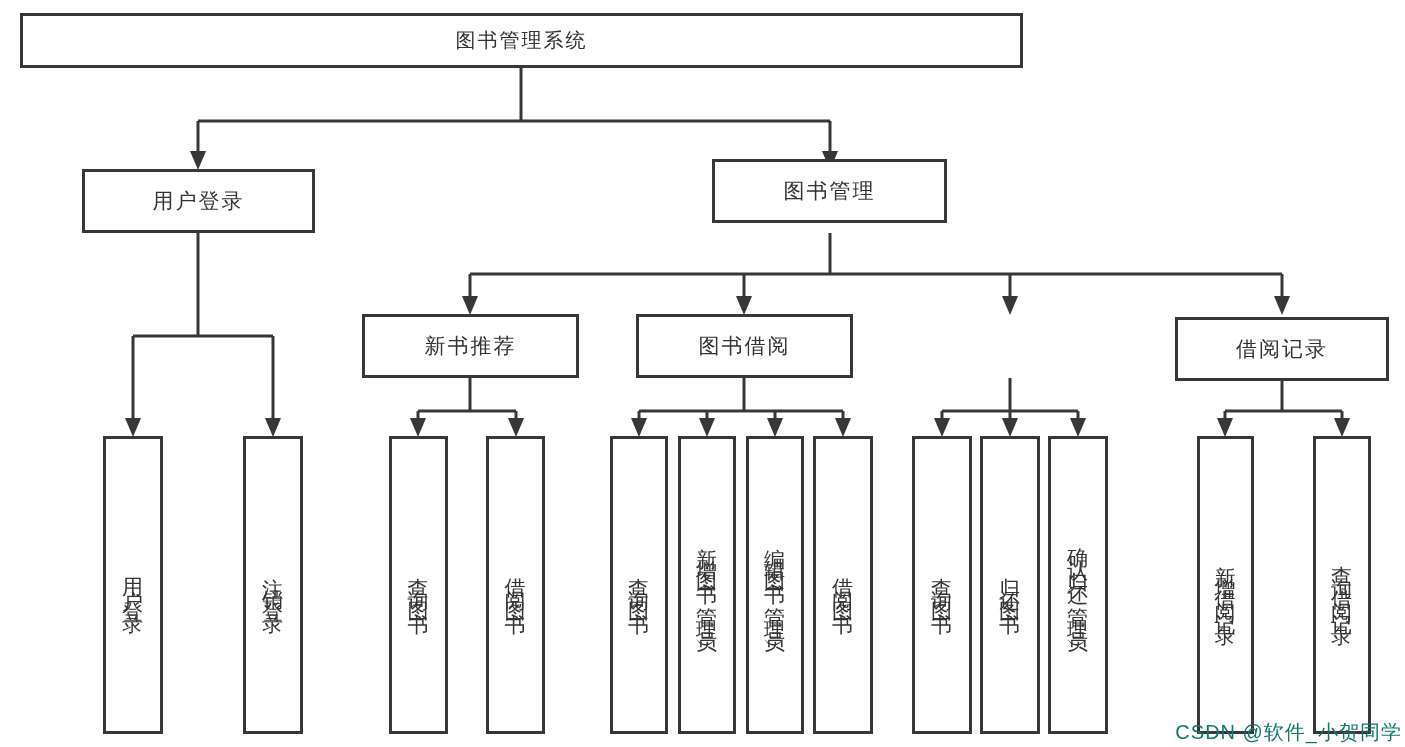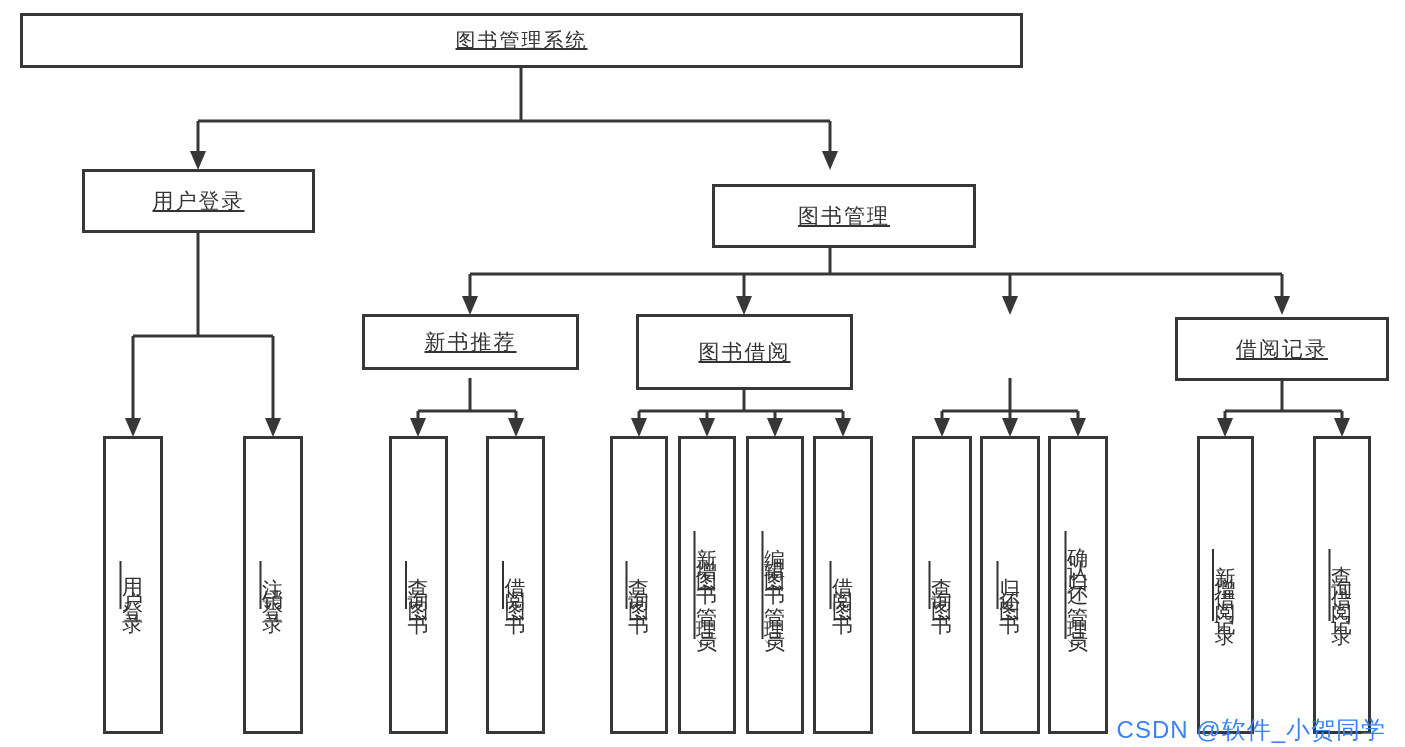--- a/index.html
+++ b/index.html
@@ -25,45 +25,44 @@
 
   .node {
     position: absolute;
     background: #ffffff;
     border: 3px solid #373737;
     display: flex;
     align-items: center;
     justify-content: center;
     color: #333333;
     z-index: 2;
-    text-decoration: underline;
   }
   .node .lbl {
     font-size: 21px;
     letter-spacing: 2px;
     white-space: nowrap;
     color: #333333;
   }
   .node.root .lbl { font-size: 20px; }
 
   .node.leaf .lbl {
     writing-mode: vertical-rl;
     text-orientation: mixed;
     letter-spacing: 12px;
     line-height: 1;
     font-size: 21px;
   }
 
   .watermark {
     position: absolute;
-    right: 19px;
+    right: 3px;
     bottom: 1px;
-    font-size: 24px;
+    font-size: 20px;
     letter-spacing: 1px;
-    color: #3b82f6;
+    color: #0f766e;
     z-index: 5;
     white-space: nowrap;
   }
 </style>
 </head>
 <body>
 
 <div class="canvas">
 
   <svg class="connectors" viewBox="0 0 1405 747" xmlns="http://www.w3.org/2000/svg">
@@ -135,28 +134,28 @@
     </g>
   </svg>
 
   <div class="node root" style="left:20px;top:13px;width:1003px;height:55px">
     <span class="lbl">图书管理系统</span>
   </div>
 
   <div class="node branch" style="left:82px;top:169px;width:233px;height:64px">
     <span class="lbl">用户登录</span>
   </div>
-  <div class="node branch" style="left:712px;top:184px;width:264px;height:64px">
+  <div class="node branch" style="left:712px;top:159px;width:235px;height:64px">
     <span class="lbl">图书管理</span>
   </div>
 
-  <div class="node branch" style="left:362px;top:314px;width:217px;height:56px">
+  <div class="node branch" style="left:362px;top:314px;width:217px;height:64px">
     <span class="lbl">新书推荐</span>
   </div>
-  <div class="node branch" style="left:636px;top:314px;width:217px;height:76px">
+  <div class="node branch" style="left:636px;top:314px;width:217px;height:64px">
     <span class="lbl">图书借阅</span>
   </div>
   <div class="node branch" style="left:1175px;top:317px;width:214px;height:64px">
     <span class="lbl">借阅记录</span>
   </div>
 
   <div class="node leaf" style="left:103px;top:436px;width:60px;height:298px">
     <span class="lbl">用户登录</span>
   </div>
   <div class="node leaf" style="left:243px;top:436px;width:60px;height:298px">

